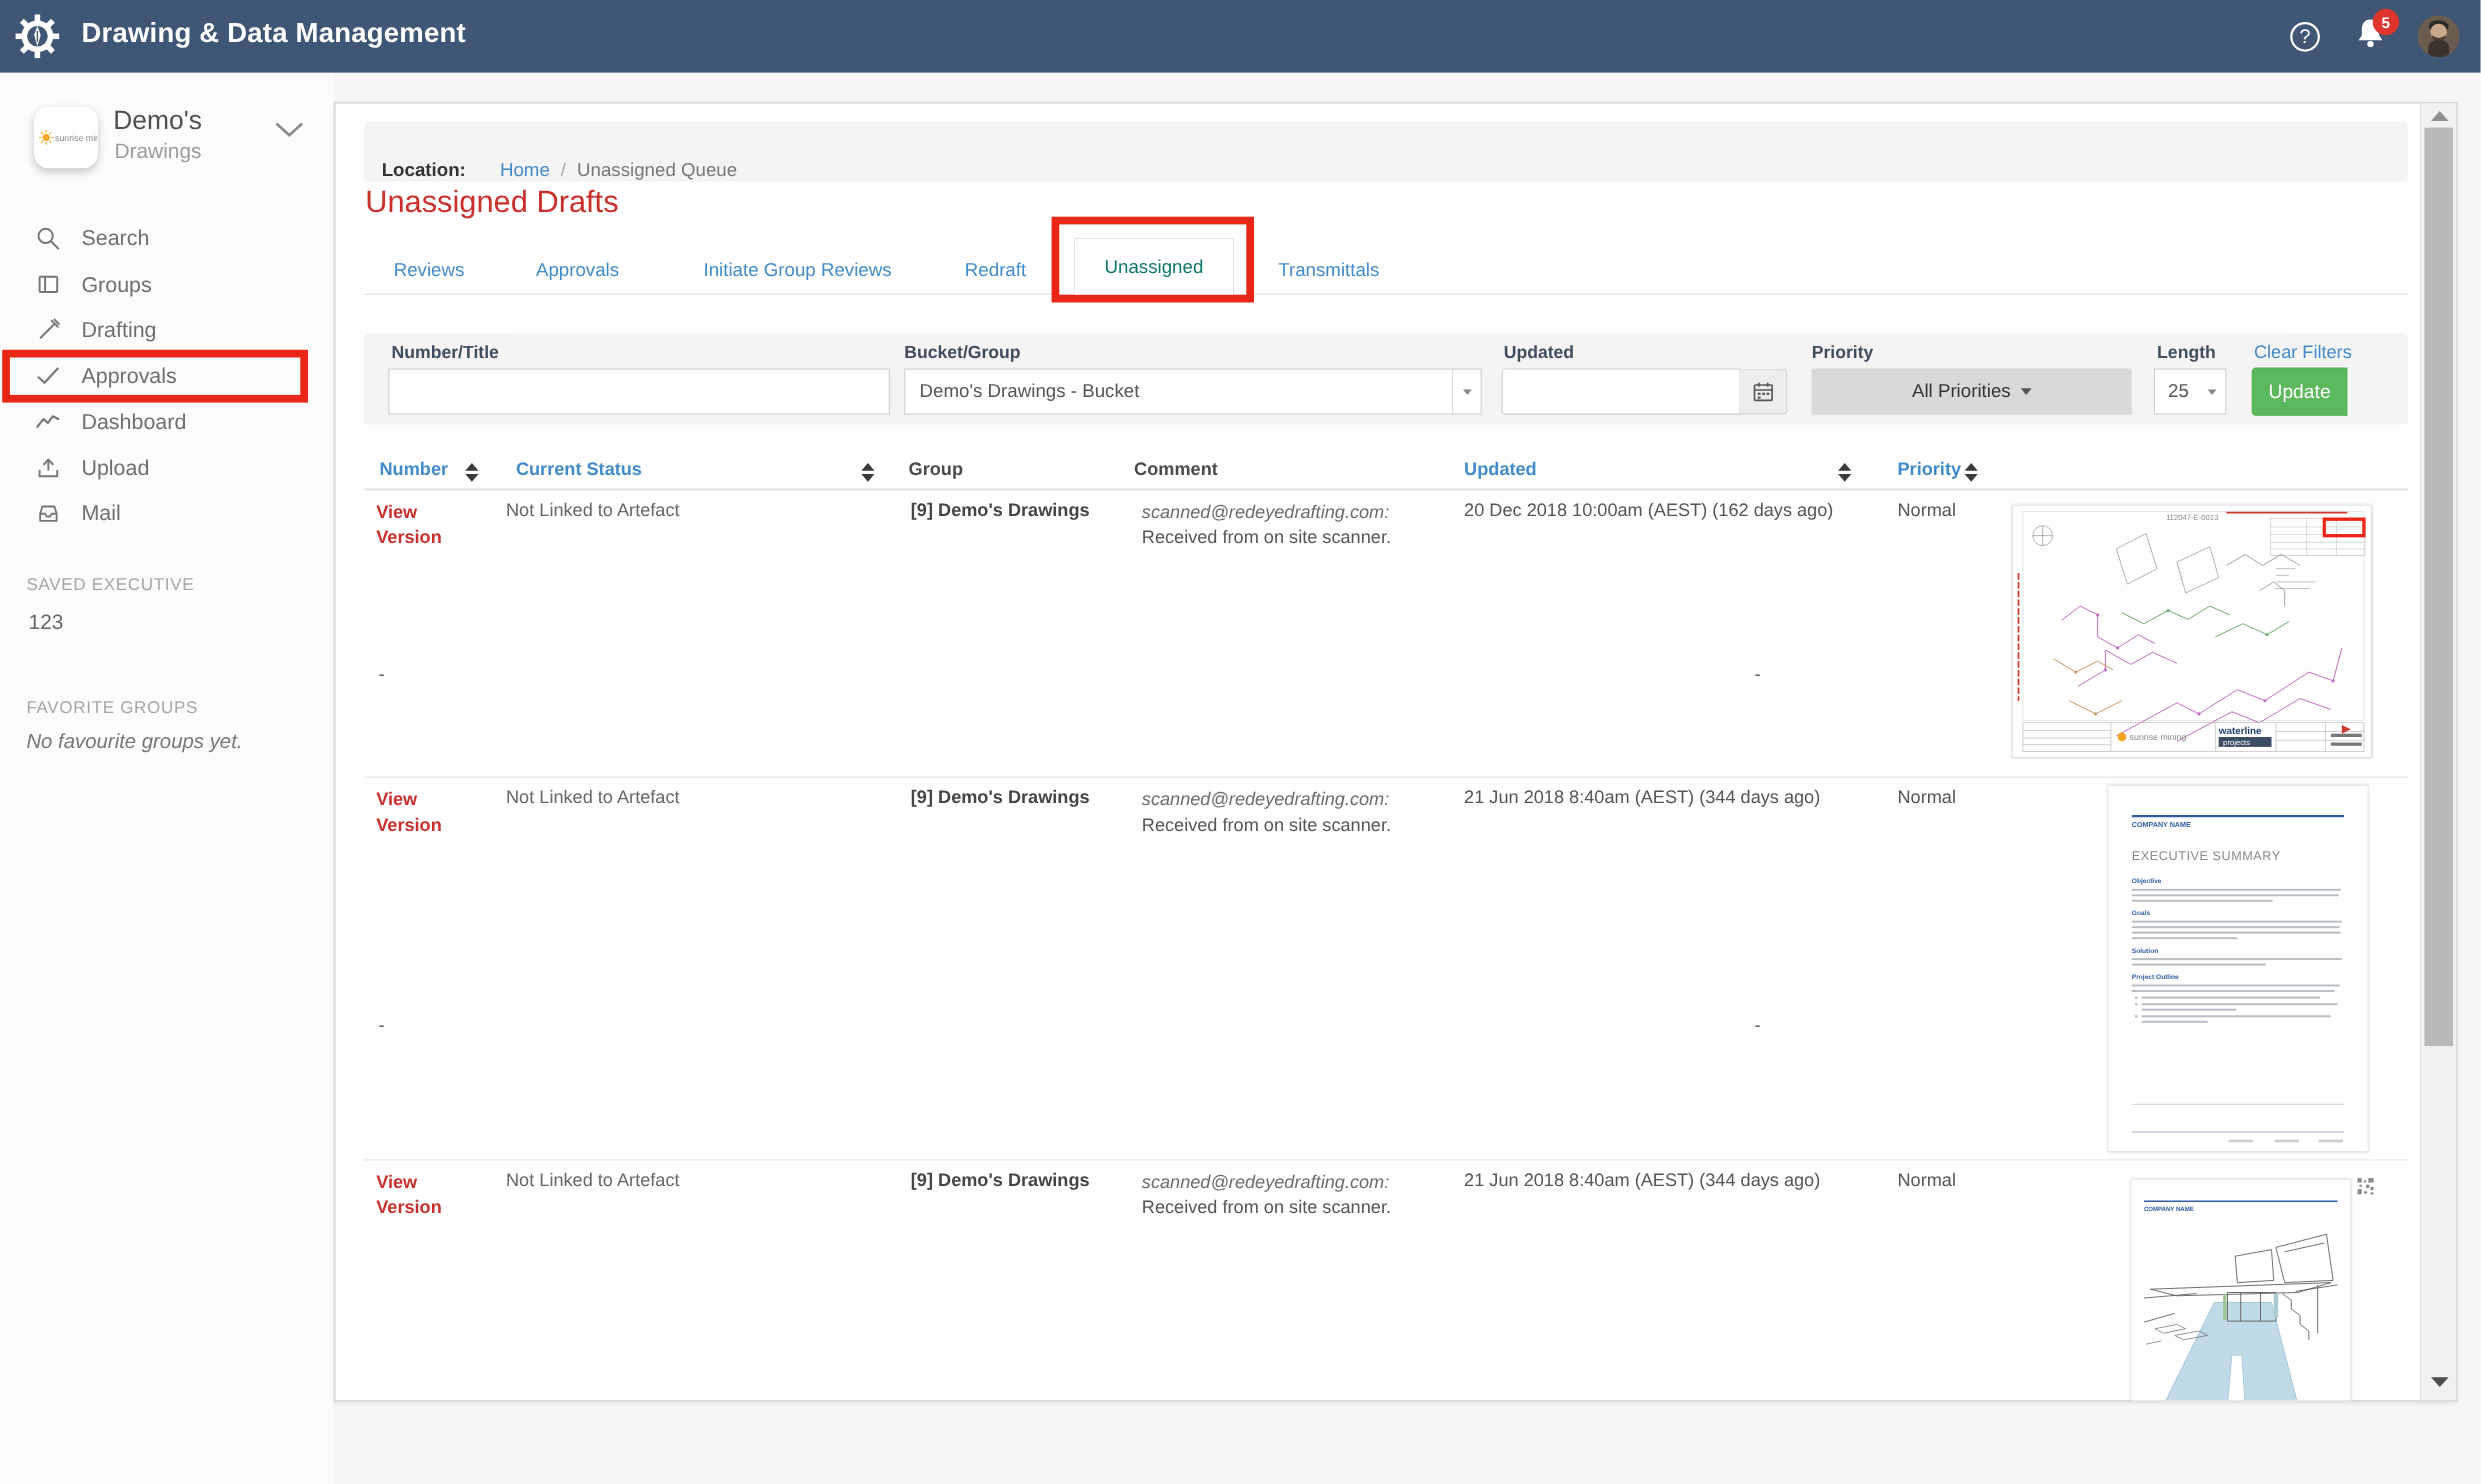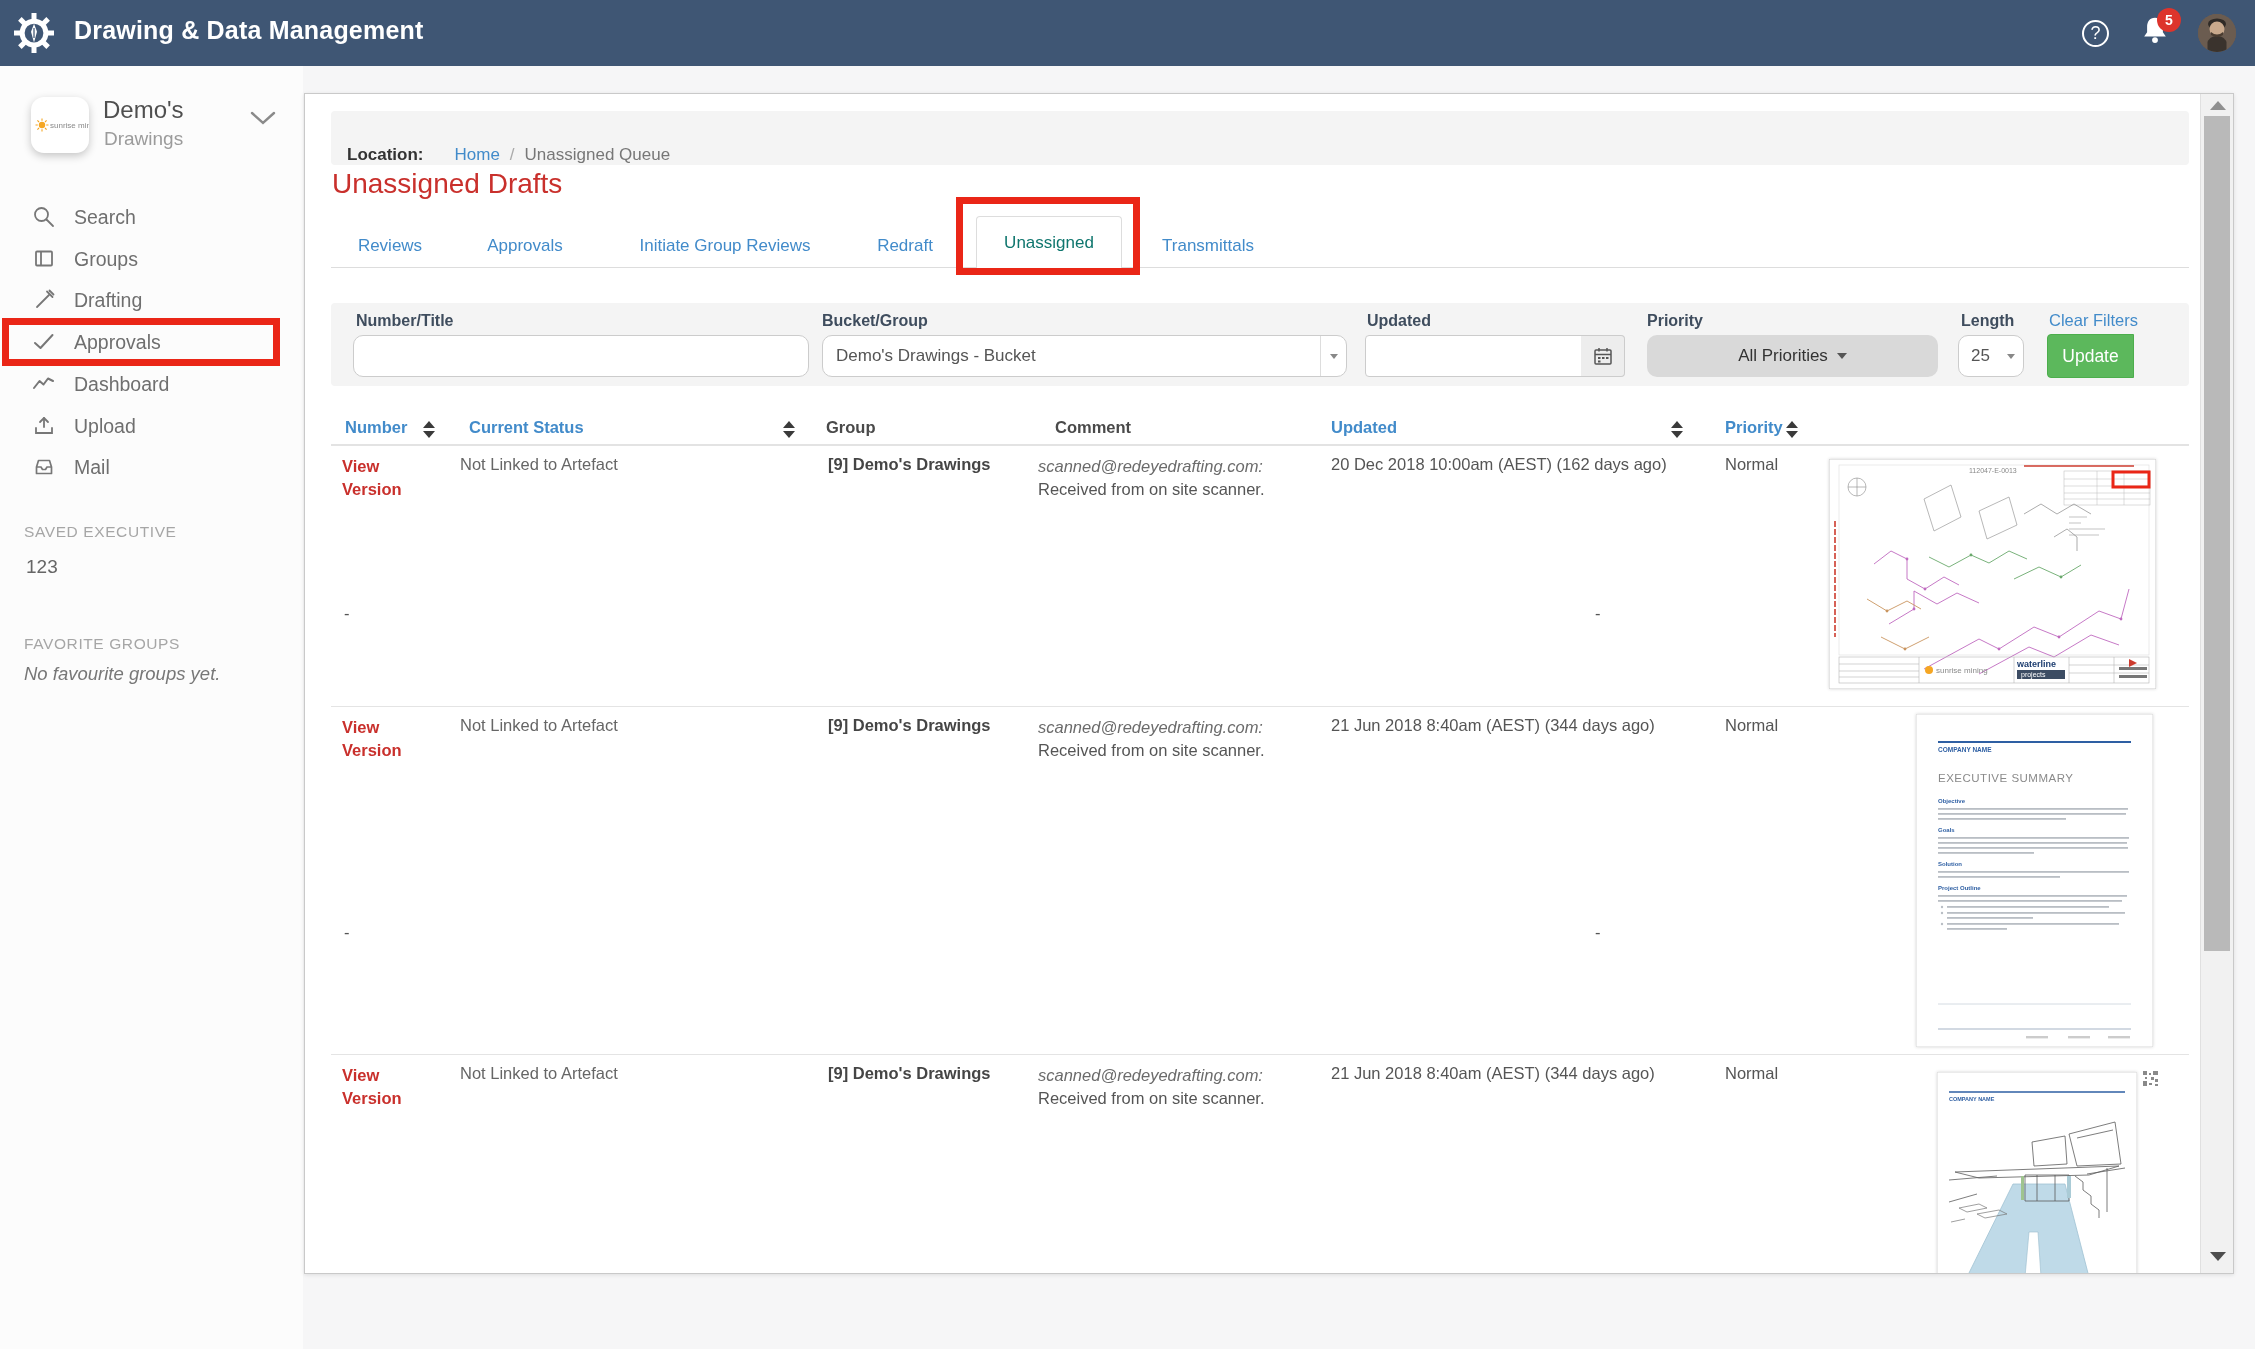--- a/index.html
+++ b/index.html
@@ -49,21 +49,21 @@
   #tab-active { position:absolute; left:645px; top:0px; width:146px; height:53px; background:#fff;
                 border:1px solid #ddd; border-bottom:1px solid #fff; border-radius:4px 4px 0 0;
                 display:flex; align-items:center; justify-content:center; font-size:17px; color:#0f766e; cursor:pointer; z-index:2; }
   #anno-tab { position:absolute; left:651px; top:103px; width:184px; height:78px; border:7px solid #ea2617; z-index:21; }
 
   #pagedesc { position:absolute; left:27px; top:182px; font-size:16.5px; color:#555; }
 
   
   #filterbar { position:absolute; left:26px; top:209px; width:1858px; height:83px; background:#f4f4f4; border-radius:4px; }
   .flabel { position:absolute; top:9px; font-size:16px; font-weight:700; color:#3f4d5e; }
-  .fctrl  { position:absolute; top:32px; height:42px; background:#fff; border:1px solid #ccc; border-radius:10px; font-size:17px; color:#555; }
+  .fctrl  { position:absolute; top:32px; height:42px; background:#fff; border:1px solid #ccc; border-radius:0; font-size:17px; color:#555; }
   #f-number { left:22px; width:456px; }
   #f-bucket { left:491px; width:525px; display:flex; align-items:center; padding-left:13px; }
   #f-bucket .selcaret { position:absolute; right:0; top:0; width:26px; height:100%; border-left:1px solid #ddd;
                         display:flex; align-items:center; justify-content:center; }
   #f-updated { left:1034px; width:217px; border-radius:4px 0 0 4px; }
   #f-calbtn { left:1250px; width:44px; background:#ededed; border:1px solid #ccc; border-left:none; border-radius:0 4px 4px 0;
               display:flex; align-items:center; justify-content:center; cursor:pointer; }
   #f-priority { left:1316px; width:291px; background:#d9d9d9; border:none; display:flex; align-items:center; justify-content:center;
                 color:#333; cursor:pointer; }
   #f-length { left:1627px; width:66px; display:flex; align-items:center; padding-left:12px; cursor:pointer; }
@@ -299,21 +299,21 @@
     <span class="sorter" style="left:92px">
         <i class="up"></i>
         <i class="dn"></i>
       </span>
     <div class="th blue" style="left:138px">Current Status</div>
     <span class="sorter" style="left:452px">
         <i class="up"></i>
         <i class="dn"></i>
       </span>
     <div class="th dark" style="left:495px">Group</div>
-    <div class="th dark" style="left:724px">Comment</div>
+    <div class="th dark" style="left:700px">Comment</div>
     <div class="th blue" style="left:1000px">Updated</div>
     <span class="sorter" style="left:1340px">
         <i class="up"></i>
         <i class="dn"></i>
       </span>
     <div class="th blue" style="left:1394px">Priority</div>
     <span class="sorter" style="left:1455px">
         <i class="up"></i>
         <i class="dn"></i>
       </span>

